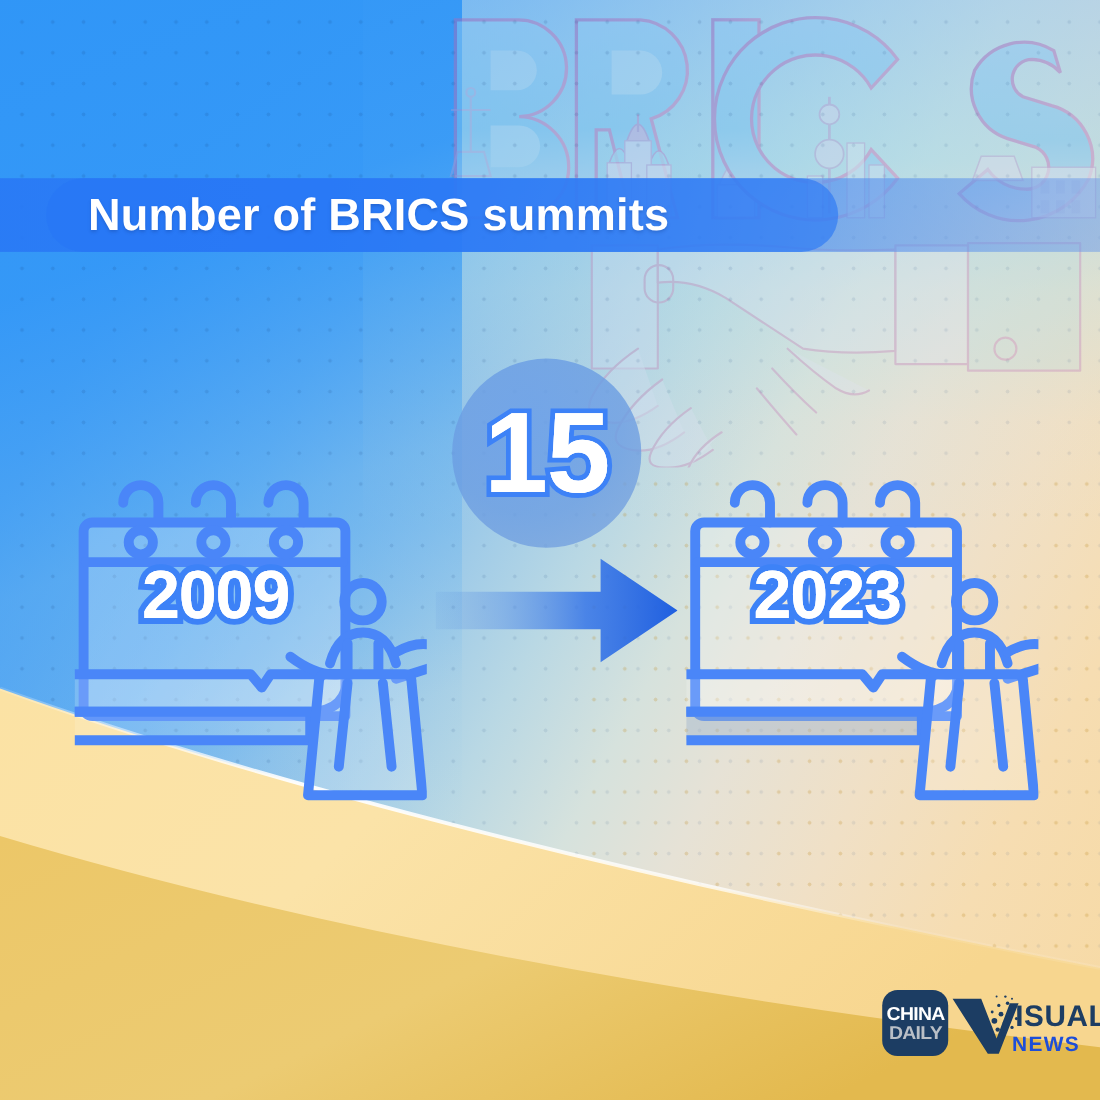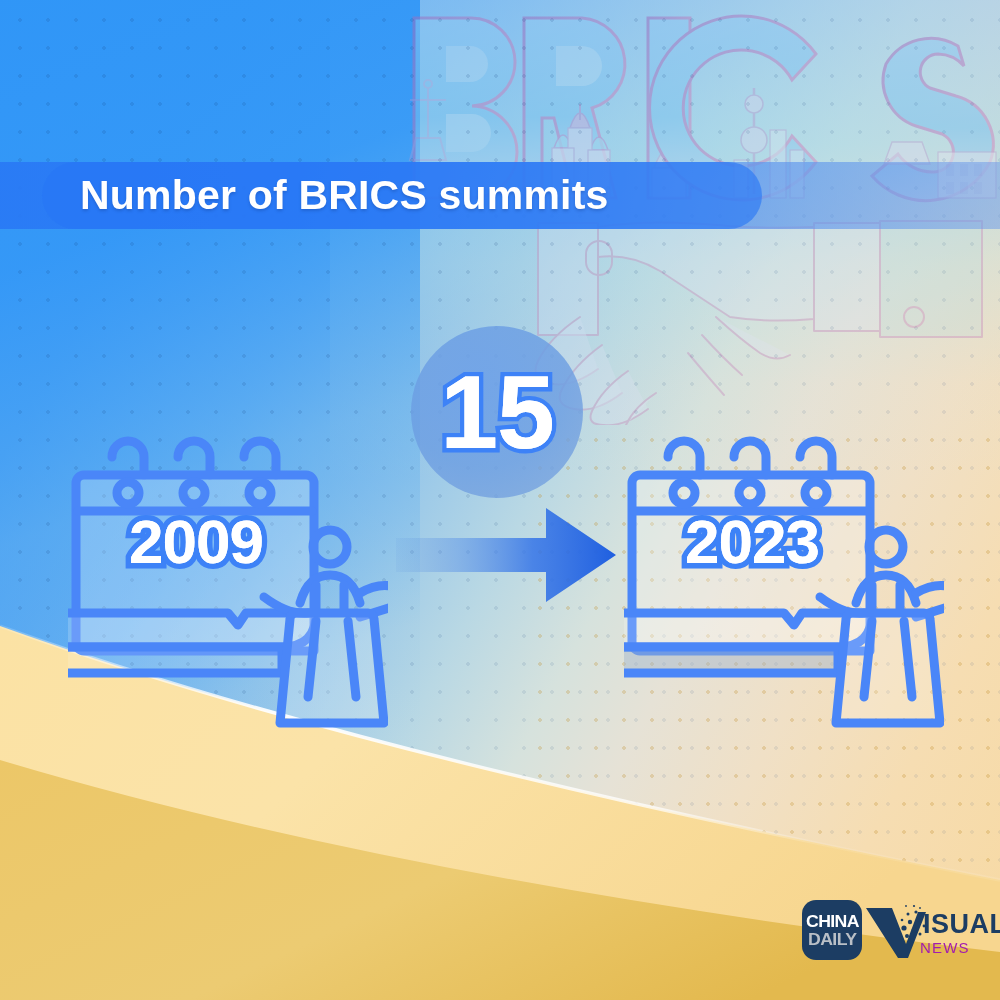--- a/index.html
+++ b/index.html
@@ -188,21 +188,21 @@
     transform:scaleX(1.04);
   }
   .vn-logo { position:relative; width:120px; height:62px; }
   .vn-visual {
     position:absolute; left:37px; top:11px;
     color:#1c3d63; font-size:27px; font-weight:bold;
     letter-spacing:0.5px; line-height:1;margin-left:24px;
   }
   .vn-news {
     position:absolute; left:58px; top:40px;
-    color:#a21caf; font-size:15px; font-weight:normal;
+    color:#1d4ed8; font-size:19px; font-weight:bold;
     letter-spacing:1.2px; line-height:1;
   }
 </style>
 </head>
 <body>
 
 <div id="infographic">
 
   <div class="bg-base"></div>
   <div class="bg-topright-wash"></div>

